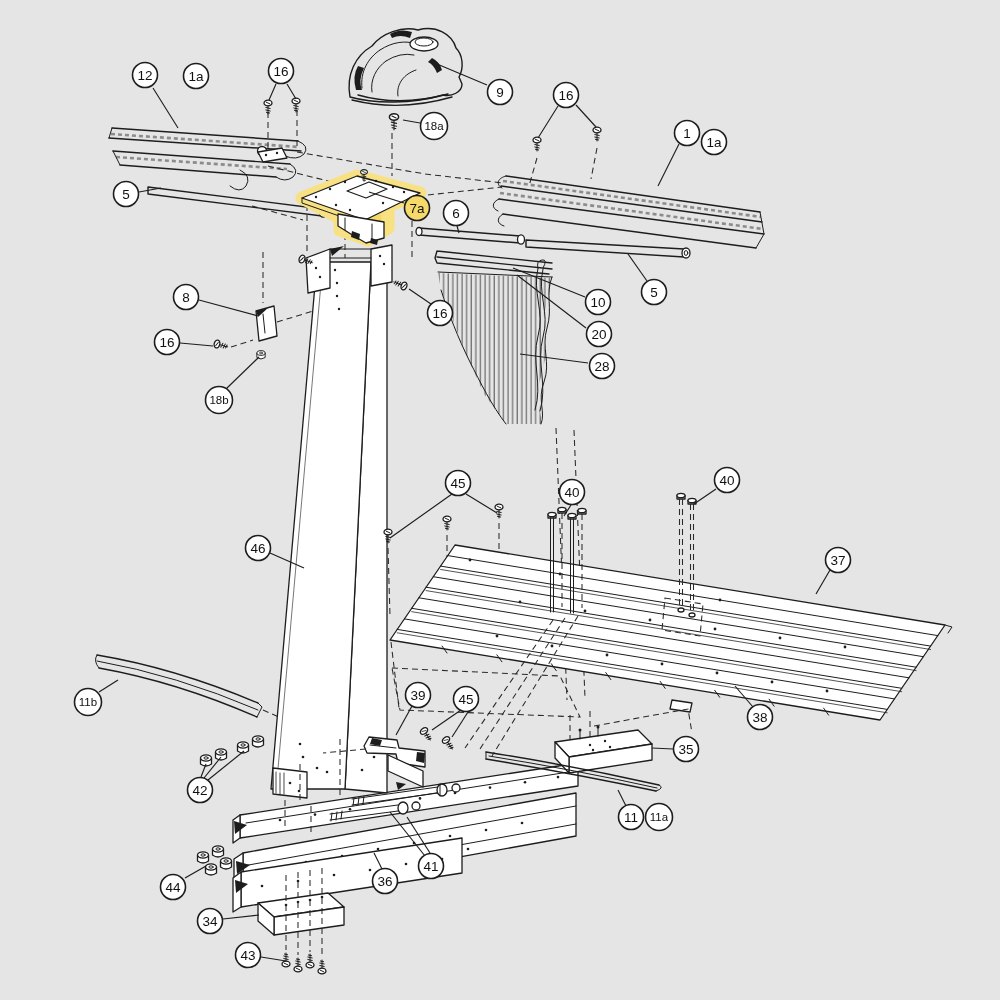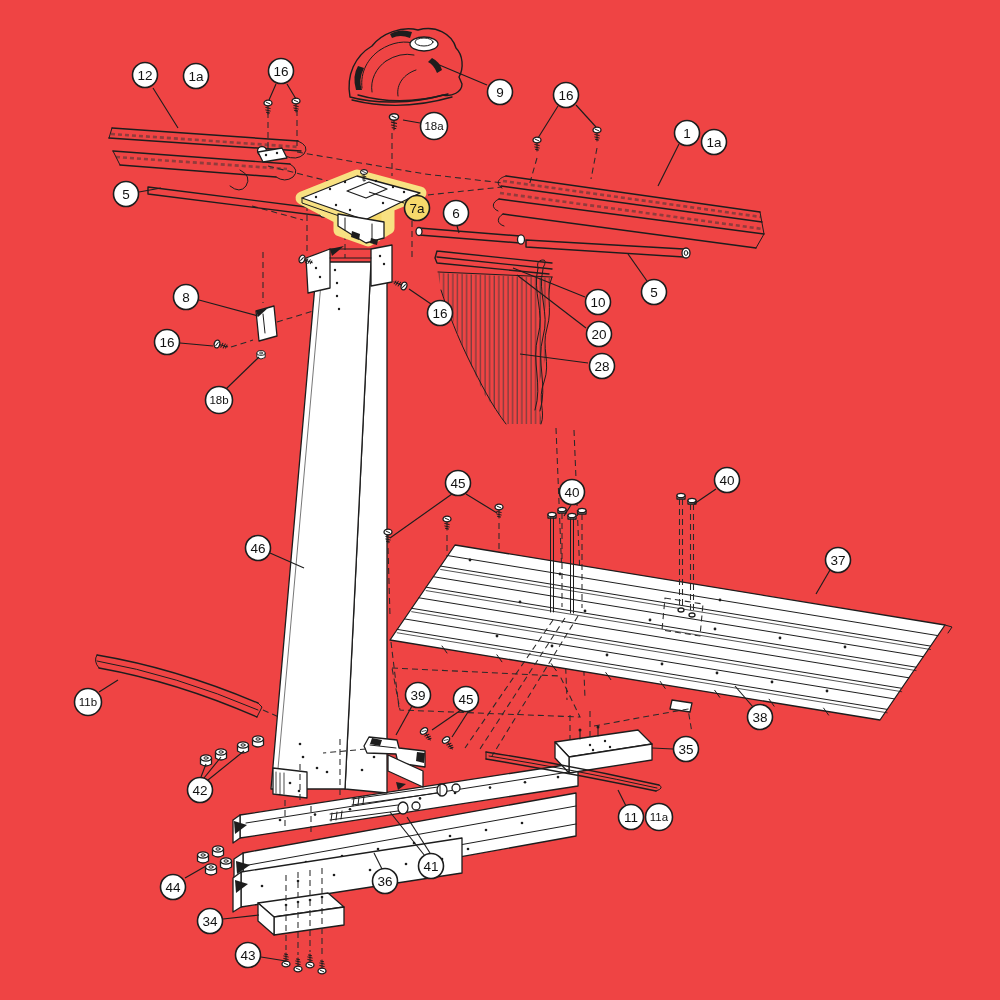--- a/index.html
+++ b/index.html
@@ -1,16 +1,16 @@
 <!DOCTYPE html>
 <html><head>
 <meta charset="utf-8">
 <style>
   html,body{margin:0;padding:0;background:#ffffff;}
-  .stage{position:relative;width:1000px;height:1000px;background:#ef4444;overflow:hidden;}
+  .stage{position:relative;width:1000px;height:1000px;background:#e5e5e5;overflow:hidden;}
   svg{display:block;width:1000px;height:1000px;}
   .ln{fill:none;stroke:#1d1d1d;stroke-width:1.4;stroke-linecap:round;stroke-linejoin:round;}
   .ln2{fill:none;stroke:#1d1d1d;stroke-width:1;stroke-linecap:round;stroke-linejoin:round;}
   .fw{fill:#ffffff;stroke:#1d1d1d;stroke-width:1.3;stroke-linejoin:round;}
   .fd{fill:#1d1d1d;stroke:none;}
   .dash{fill:none;stroke:#2a2a2a;stroke-width:1.05;stroke-dasharray:6 4;}
   .speck{fill:none;stroke:#333;stroke-width:2.6;stroke-dasharray:4 3;opacity:.5;}
   .dot{fill:#1d1d1d;stroke:none;}
   .leader{fill:none;stroke:#1d1d1d;stroke-width:1.15;}
   .callout-circle{stroke:#1d1d1d;stroke-width:1.6;}

